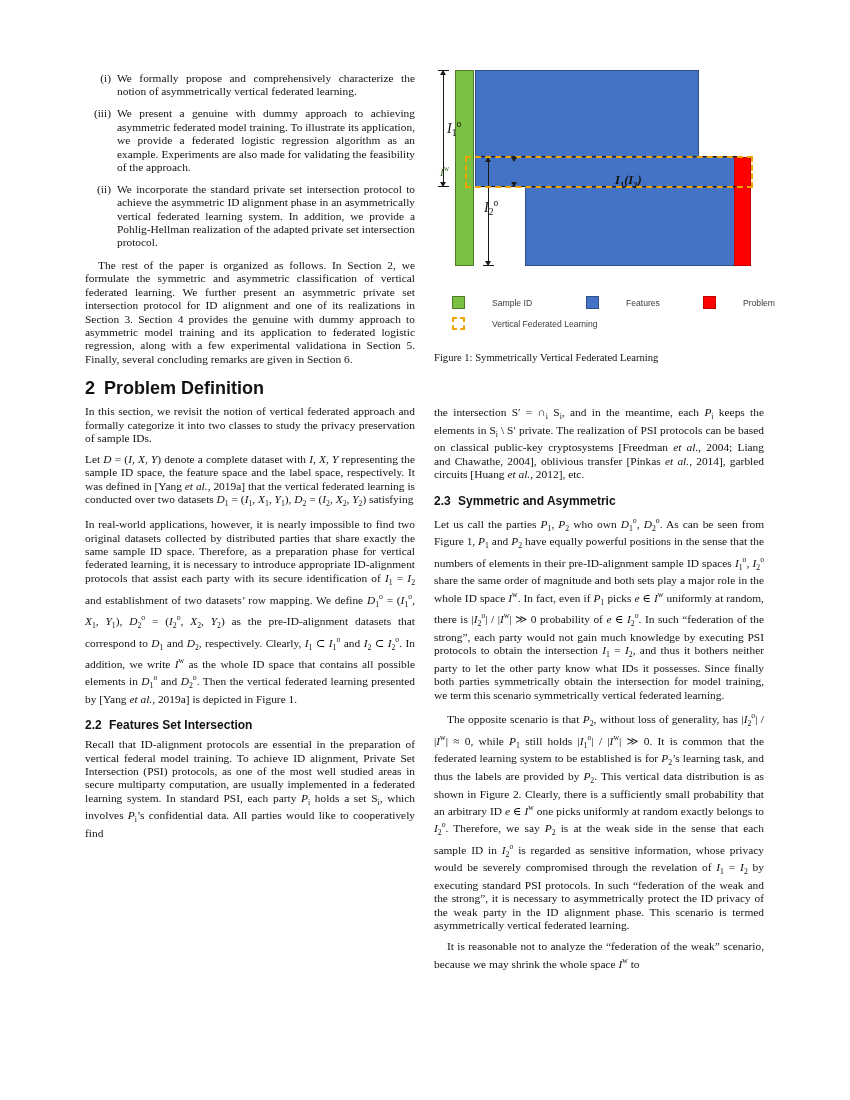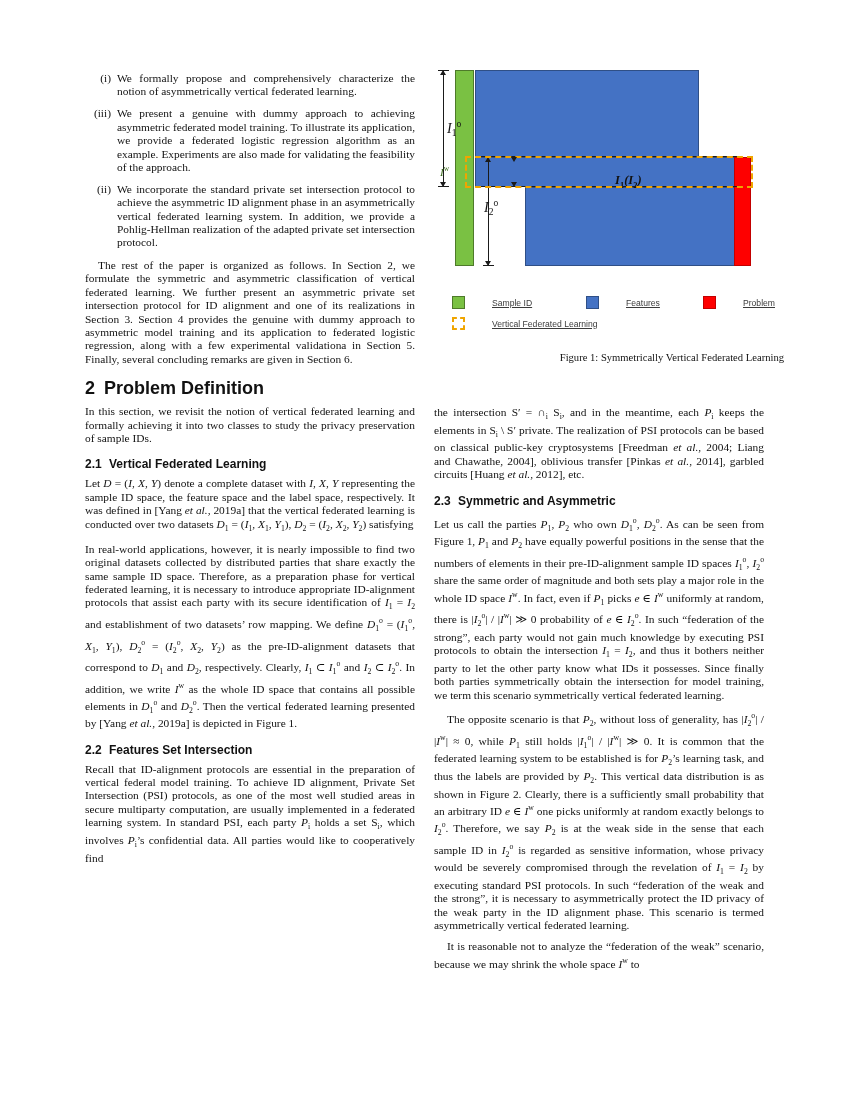--- a/index.html
+++ b/index.html
@@ -144,26 +144,26 @@
     font-size: 8.6px;
     color: #3b3b3b;
   }
   .legend-row { position: relative; height: 21px; }
   .legend-item { position: absolute; display: flex; align-items: center; }
   .swatch { width: 13px; height: 13px; box-sizing: border-box; }
   .sw-green { background: #7ac143; border: 1px solid #4e7a2a; }
   .sw-blue  { background: #4472c4; border: 1px solid #2f4f86; }
   .sw-red   { background: #fe0000; border: 1px solid #c20000; }
   .sw-dash  { background: transparent; border: 2px dashed #f0a500; }
-  .legend-label { margin-left: 27px; white-space: nowrap; text-decoration: underline; }
+  .legend-label { margin-left: 27px; white-space: nowrap; }
 
   .fig-caption {
     margin-top: 14px;
     width: 350px;
-    text-align: right;
+    text-align: left;
     font-family: "Liberation Serif", serif;
     font-size: 10.6px;
     color: #111;
   }
 </style>
 </head>
 <body>
 
 <div class="page">
 
@@ -182,25 +182,22 @@
         <span class="marker">(ii)</span>
         <span>We incorporate the standard private set intersection protocol to achieve the asymmetric ID alignment phase in an asymmetrically vertical federated learning system. In addition, we provide a Pohlig-Hellman realization of the adapted private set intersection protocol.</span>
       </li>
     </ol>
 
     <p class="ind">The rest of the paper is organized as follows. In Section 2, we formulate the symmetric and asymmetric classification of vertical federated learning. We further present an asymmetric private set intersection protocol for ID alignment and one of its realizations in Section 3. Section 4 provides the genuine with dummy approach to asymmetric model training and its application to federated logistic regression, along with a few experimental validationa in Section 5. Finally, several concluding remarks are given in Section 6.</p>
 
     <h2 class="sec">
       <span class="num">2</span><span>Problem Definition</span>
     </h2>
-    <p>In this section, we revisit the notion of vertical federated learning and formally achieving it into two classes to study the privacy preservation of sample IDs.</p>
-
-    <h3 class="sub">
-      <span class="num">2.1</span><span>Vertical Federated Learning</span>
-    </h3>
+    <p>In this section, we revisit the notion of vertical federated approach and formally categorize it into two classes to study the privacy preservation of sample IDs.</p>
+
 
     <p>Let <span class="cal">D</span> = (<span class="cal">I</span>, <span class="cal">X</span>, <span class="cal">Y</span>) denote a complete dataset with <span class="cal">I</span>, <span class="cal">X</span>, <span class="cal">Y</span> representing the sample ID space, the feature space and the label space, respectively. It was defined in [Yang <span class="it">et al.</span>, 2019a] that the vertical federated learning is conducted over two datasets <span class="cal">D</span><sub>1</sub> = (<span class="cal">I</span><sub>1</sub>, <span class="cal">X</span><sub>1</sub>, <span class="cal">Y</span><sub>1</sub>), <span class="cal">D</span><sub>2</sub> = (<span class="cal">I</span><sub>2</sub>, <span class="cal">X</span><sub>2</sub>, <span class="cal">Y</span><sub>2</sub>) satisfying</p>
 
 
     <p>In real-world applications, however, it is nearly impossible to find two original datasets collected by distributed parties that share exactly the same sample ID space. Therefore, as a preparation phase for vertical federated learning, it is necessary to introduce appropriate ID-alignment protocols that assist each party with its secure identification of <span class="cal">I</span><sub>1</sub> = <span class="cal">I</span><sub>2</sub> and establishment of two datasets’ row mapping. We define <span class="cal">D</span><sub>1</sub><sup>o</sup> = (<span class="cal">I</span><sub>1</sub><sup>o</sup>, <span class="cal">X</span><sub>1</sub>, <span class="cal">Y</span><sub>1</sub>), <span class="cal">D</span><sub>2</sub><sup>o</sup> = (<span class="cal">I</span><sub>2</sub><sup>o</sup>, <span class="cal">X</span><sub>2</sub>, <span class="cal">Y</span><sub>2</sub>) as the pre-ID-alignment datasets that correspond to <span class="cal">D</span><sub>1</sub> and <span class="cal">D</span><sub>2</sub>, respectively. Clearly, <span class="cal">I</span><sub>1</sub> ⊂ <span class="cal">I</span><sub>1</sub><sup>o</sup> and <span class="cal">I</span><sub>2</sub> ⊂ <span class="cal">I</span><sub>2</sub><sup>o</sup>. In addition, we write <span class="cal">I</span><sup>w</sup> as the whole ID space that contains all possible elements in <span class="cal">D</span><sub>1</sub><sup>o</sup> and <span class="cal">D</span><sub>2</sub><sup>o</sup>. Then the vertical federated learning presented by [Yang <span class="it">et al.</span>, 2019a] is depicted in Figure 1.</p>
 
     <h3 class="sub">
       <span class="num">2.2</span><span>Features Set Intersection</span>
     </h3>
 

